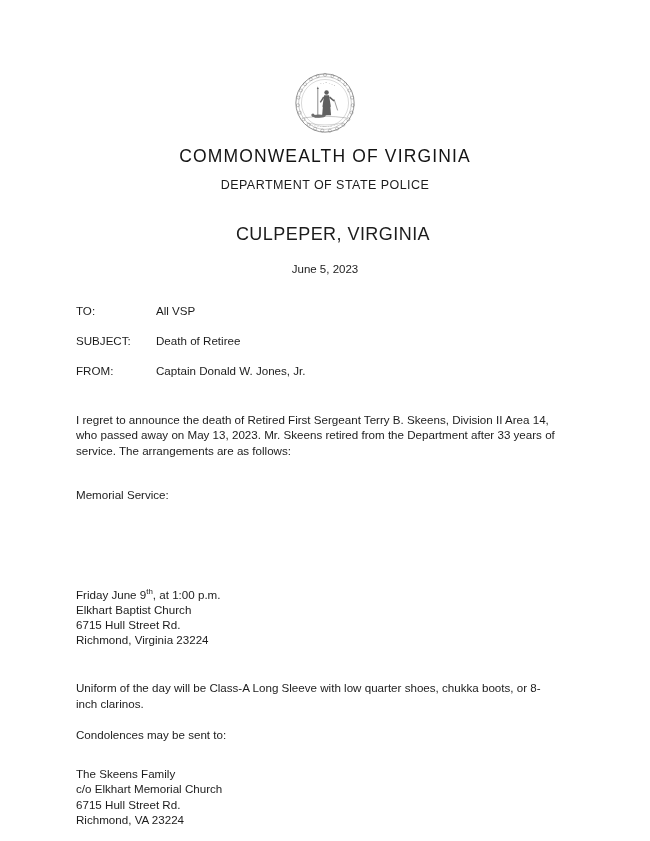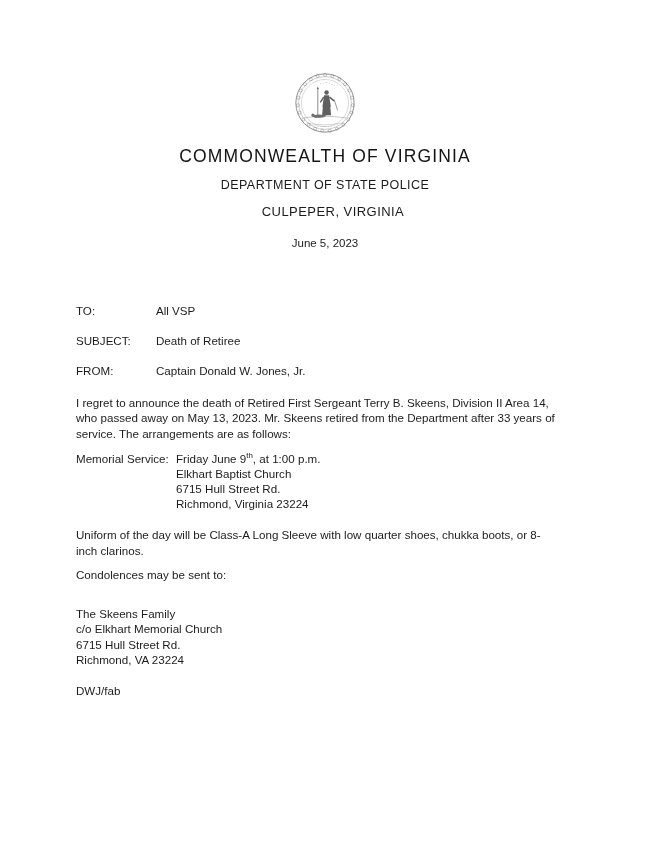--- a/index.html
+++ b/index.html
@@ -42,22 +42,22 @@
     color: #141414;
   }
   .org-subtitle {
     margin-top: 12px;
     font-size: 12.5px;
     font-weight: 400;
     letter-spacing: 0.45px;
     color: #1c1c1c;
   }
   .org-city {
-    margin-top: 12px;
-    font-size: 13px;
+    margin-top: 32px;
+    font-size: 18px;
     font-weight: 400;
     letter-spacing: 0.45px;
     color: #1c1c1c;
     padding-left: 16px;
   }
   .doc-date {
     margin-top: 18px;
     font-size: 11.5px;
     font-weight: 400;
     color: #1c1c1c;
@@ -86,30 +86,31 @@
   }
   .memo-label {
     width: 80px;
     flex: 0 0 80px;
   }
   .memo-value {
     flex: 1 1 auto;
   }
 
   .para {
-    margin-top: 16px;
+    margin-top: 33px;
   }
   .para.tight {
-    margin-top: 8px;
+    margin-top: 15px;
   }
 
   
   .arrangement {
     display: flex;
-    margin-top: 9px;
+    margin-top: 28px;
+    flex-direction: column;
   }
   .arrangement-label {
     width: 100px;
     flex: 0 0 100px;
   }
   .arrangement-lines {
     flex: 1 1 auto;
   }
   .arrangement-lines div {
     line-height: 15.2px;

